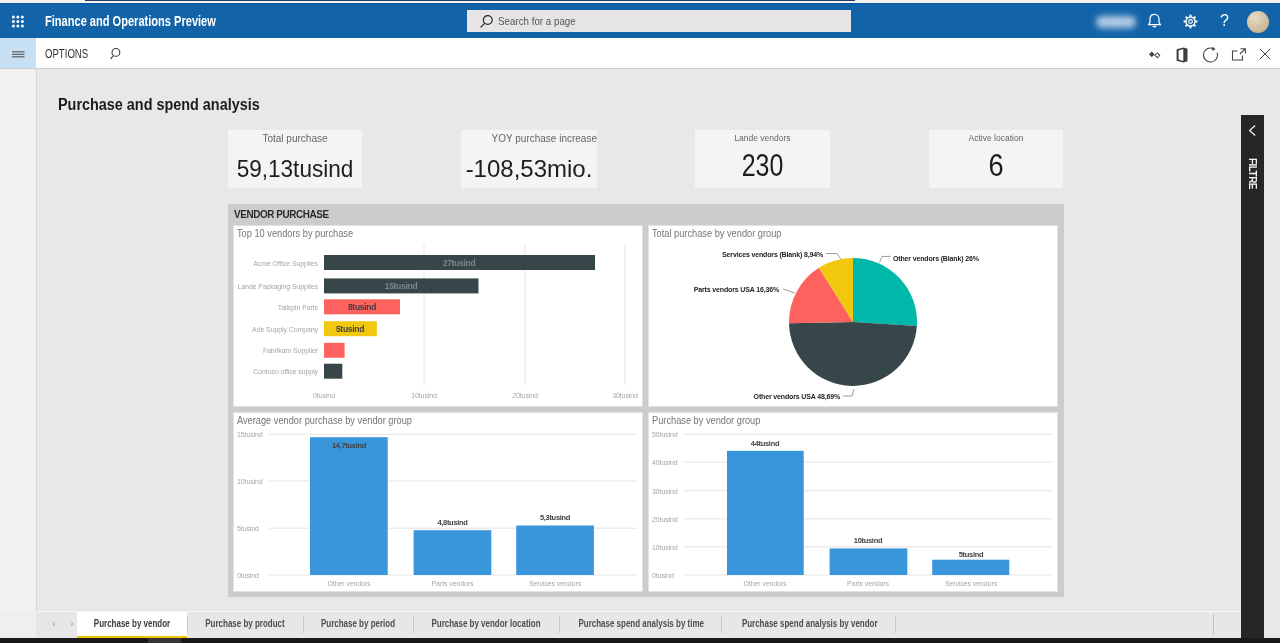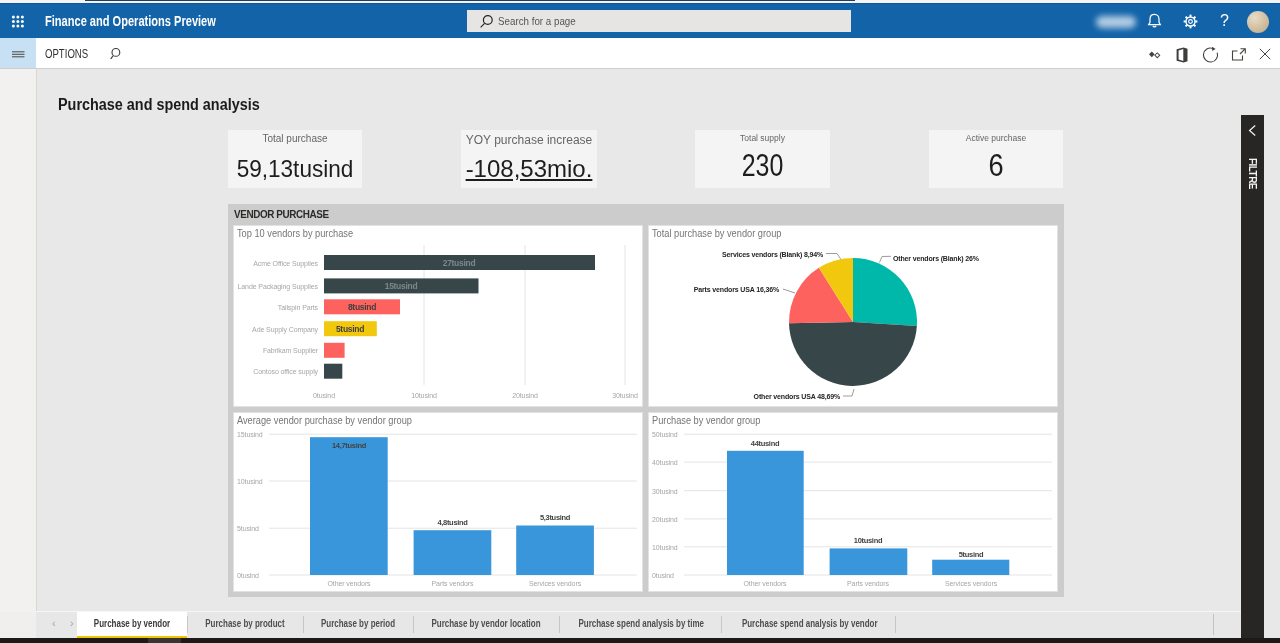--- a/index.html
+++ b/index.html
@@ -102,25 +102,25 @@
 
 <div class="abs" style="left:0;top:69px;width:36px;height:567px;background:#f2f1f0;border-right:1px solid #d8d7d6;"></div>
 
 <div class="abs" style="left:58px;top:96px;color:#1c1b1a;font-size:16px;font-weight:bold;transform:scaleX(.9);transform-origin:0 50%;white-space:nowrap;">Purchase and spend analysis</div>
 
 <div class="abs" style="left:228px;top:130px;width:134px;height:58px;background:#f4f4f4;"></div>
 <div class="abs" style="left:461px;top:130px;width:136px;height:58px;background:#f4f4f4;"></div>
 <div class="abs" style="left:695px;top:130px;width:135px;height:58px;background:#f4f4f4;"></div>
 <div class="abs" style="left:929px;top:130px;width:134px;height:58px;background:#f4f4f4;"></div>
 <div class="abs" style="left:228px;top:132.5px;width:134px;text-align:center;color:#666;font-size:10px;">Total purchase</div>
-<div class="abs" style="left:461px;top:132.5px;width:136px;text-align:center;color:#666;font-size:12px;">YOY purchase increase</div>
-<div class="abs" style="left:695px;top:132.5px;width:135px;text-align:center;color:#666;font-size:8.5px;">Total supply</div>
-<div class="abs" style="left:929px;top:132.5px;width:134px;text-align:center;color:#666;font-size:8.5px;">Active purchase</div>
+<div class="abs" style="left:461px;top:132.5px;width:136px;text-align:right;color:#666;font-size:10px;">YOY purchase increase</div>
+<div class="abs" style="left:695px;top:132.5px;width:135px;text-align:center;color:#666;font-size:8.5px;">Lande vendors</div>
+<div class="abs" style="left:929px;top:132.5px;width:134px;text-align:center;color:#666;font-size:8.5px;">Active location</div>
 <div class="abs" style="left:228px;top:154.5px;width:134px;text-align:center;color:#1d1d1d;font-size:24px;transform:scaleX(.94);white-space:nowrap;">59,13tusind</div>
-<div class="abs" style="left:461px;top:154.5px;width:136px;text-align:center;color:#1d1d1d;font-size:24px;transform:scaleX(1);white-space:nowrap;text-decoration:underline;">-108,53mio.</div>
+<div class="abs" style="left:461px;top:154.5px;width:136px;text-align:center;color:#1d1d1d;font-size:24px;transform:scaleX(1);white-space:nowrap;">-108,53mio.</div>
 <div class="abs" style="left:695px;top:146.5px;width:135px;text-align:center;color:#1d1d1d;font-size:32px;transform:scaleX(.78);">230</div>
 <div class="abs" style="left:929px;top:146.5px;width:134px;text-align:center;color:#1d1d1d;font-size:32px;transform:scaleX(.85);">6</div>
 
 <div class="abs" style="left:228px;top:204px;width:836px;height:393px;background:#cdcccc;"></div>
 <div class="abs" style="left:234px;top:208px;color:#2b2a29;font-size:11.5px;font-weight:bold;letter-spacing:-.45px;transform:scaleX(.86);transform-origin:0 50%;white-space:nowrap;">VENDOR PURCHASE</div>
 
 <div class="abs" style="left:233px;top:225px;width:410px;height:182px;background:#fff;border:1px solid #e3e2e1;box-sizing:border-box;"></div>
 <div class="abs" style="left:648px;top:225px;width:410px;height:182px;background:#fff;border:1px solid #e3e2e1;box-sizing:border-box;"></div>
 <div class="abs" style="left:233px;top:412px;width:410px;height:180px;background:#fff;border:1px solid #e3e2e1;box-sizing:border-box;"></div>
 <div class="abs" style="left:648px;top:412px;width:410px;height:180px;background:#fff;border:1px solid #e3e2e1;box-sizing:border-box;"></div>

